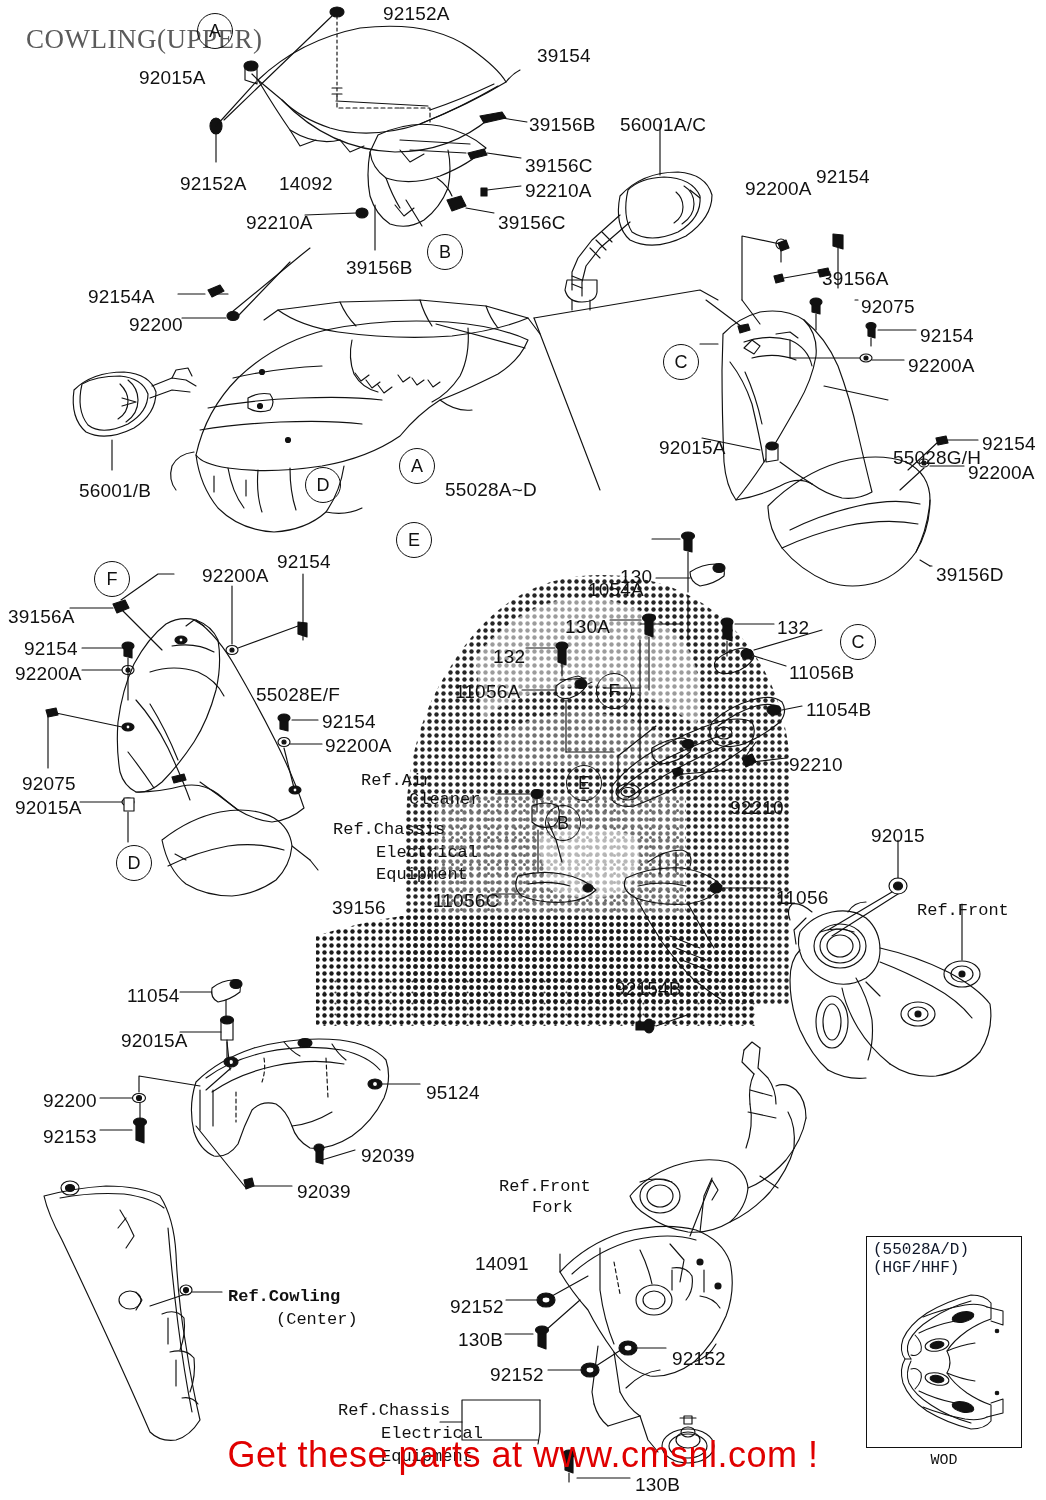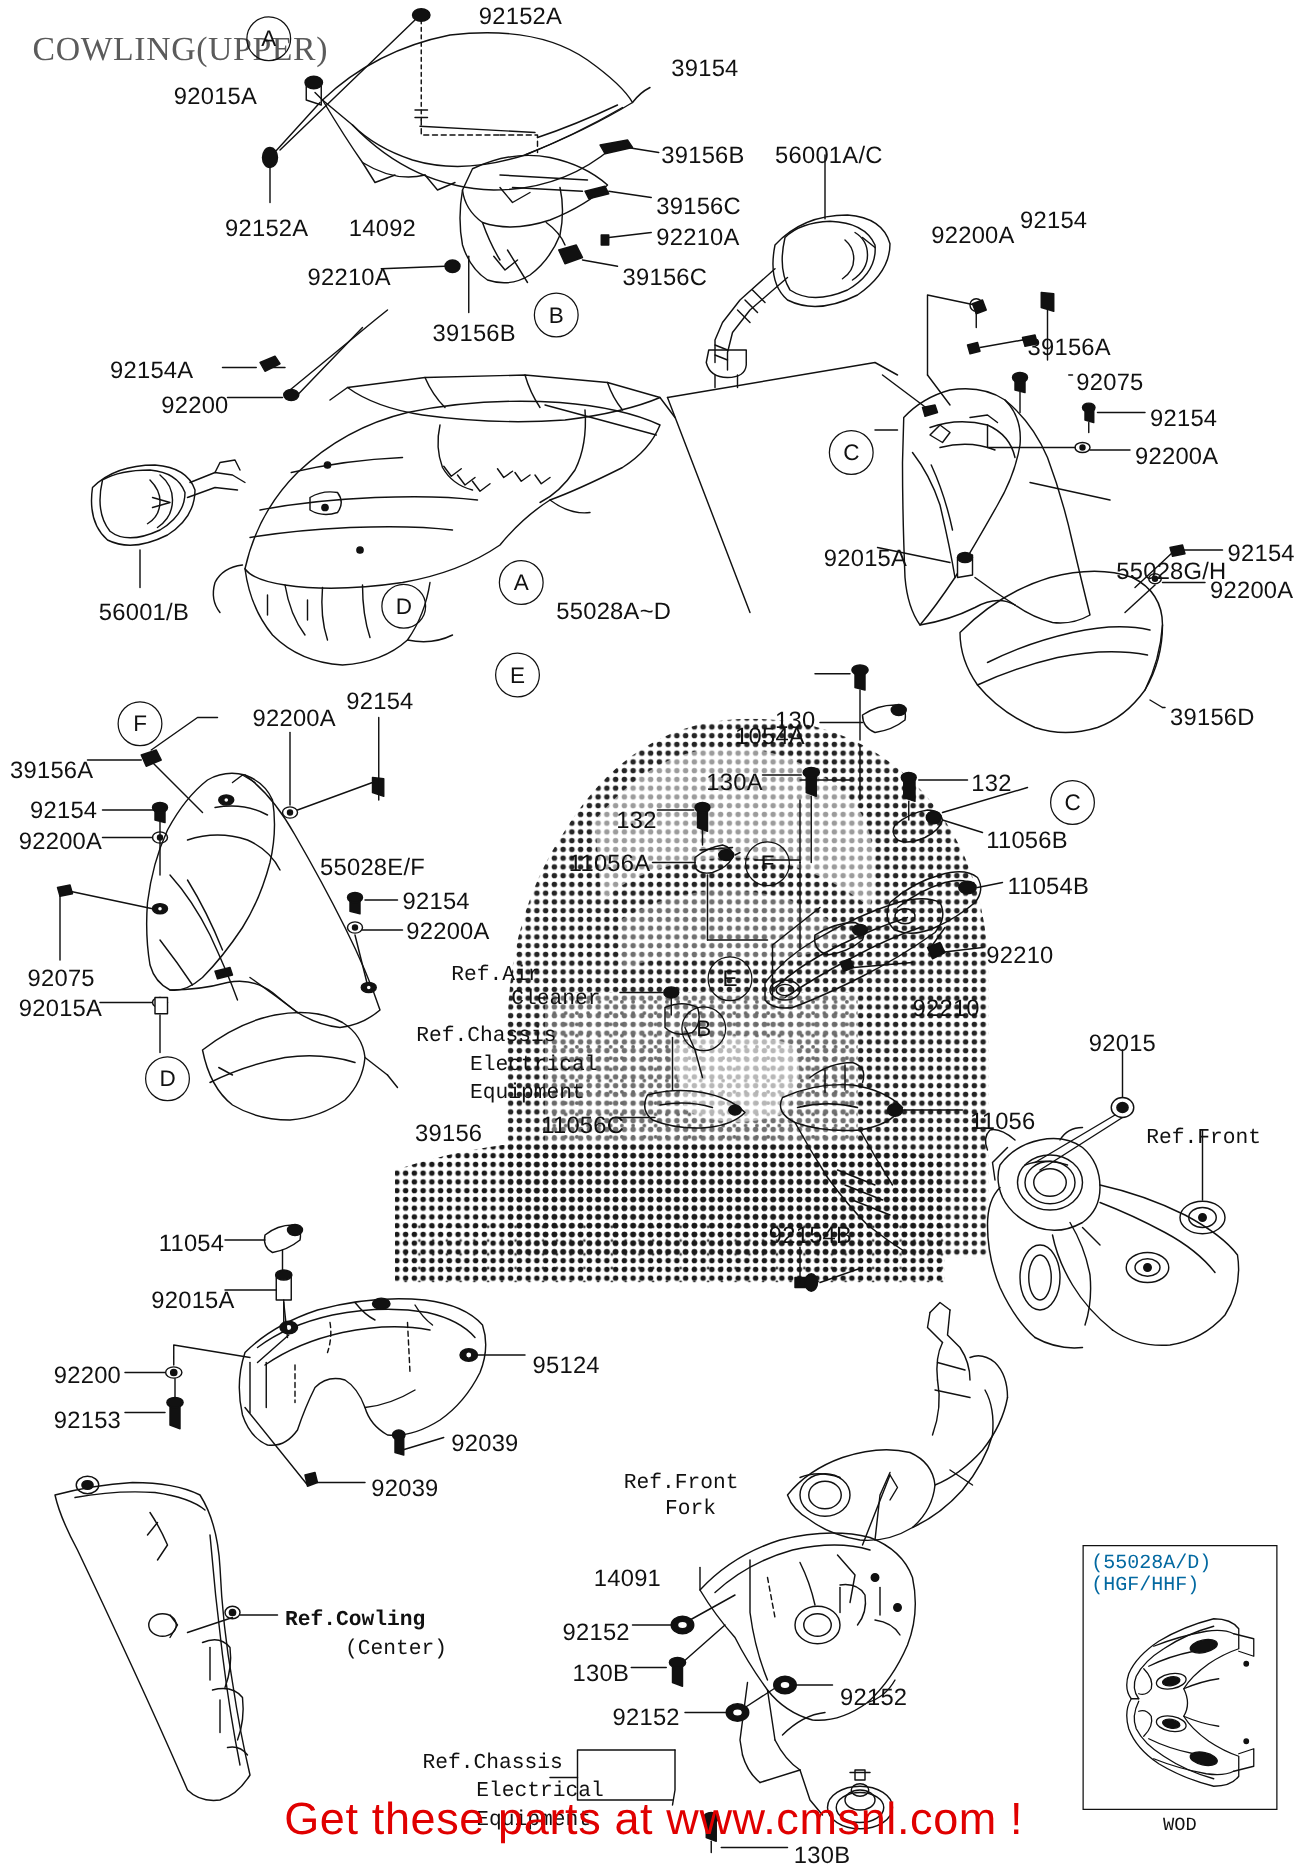--- a/index.html
+++ b/index.html
@@ -39,21 +39,21 @@
     font-family:"Liberation Sans",sans-serif;font-size:18px;color:#111;
     background:transparent;
   }
   #inset{
     position:absolute;left:866px;top:1236px;width:156px;height:212px;
     border:1.5px solid #111;box-sizing:border-box;background:#fff;
   }
   #inset .itxt{
     position:absolute;left:6px;top:4px;
     font-family:"Liberation Mono","DejaVu Sans Mono",monospace;
-    font-size:16px;color:#0369a1;line-height:1.15;white-space:pre;
+    font-size:16px;color:#0f172a;line-height:1.15;white-space:pre;
   }
   #inset-caption{
     position:absolute;left:866px;top:1452px;width:156px;
     text-align:center;font-family:"Liberation Mono","DejaVu Sans Mono",monospace;
     font-size:15px;color:#111;
   }
   #promo{
     position:absolute;left:0;top:1434px;width:1046px;
     text-align:center;
     font-family:"Liberation Sans",sans-serif;

